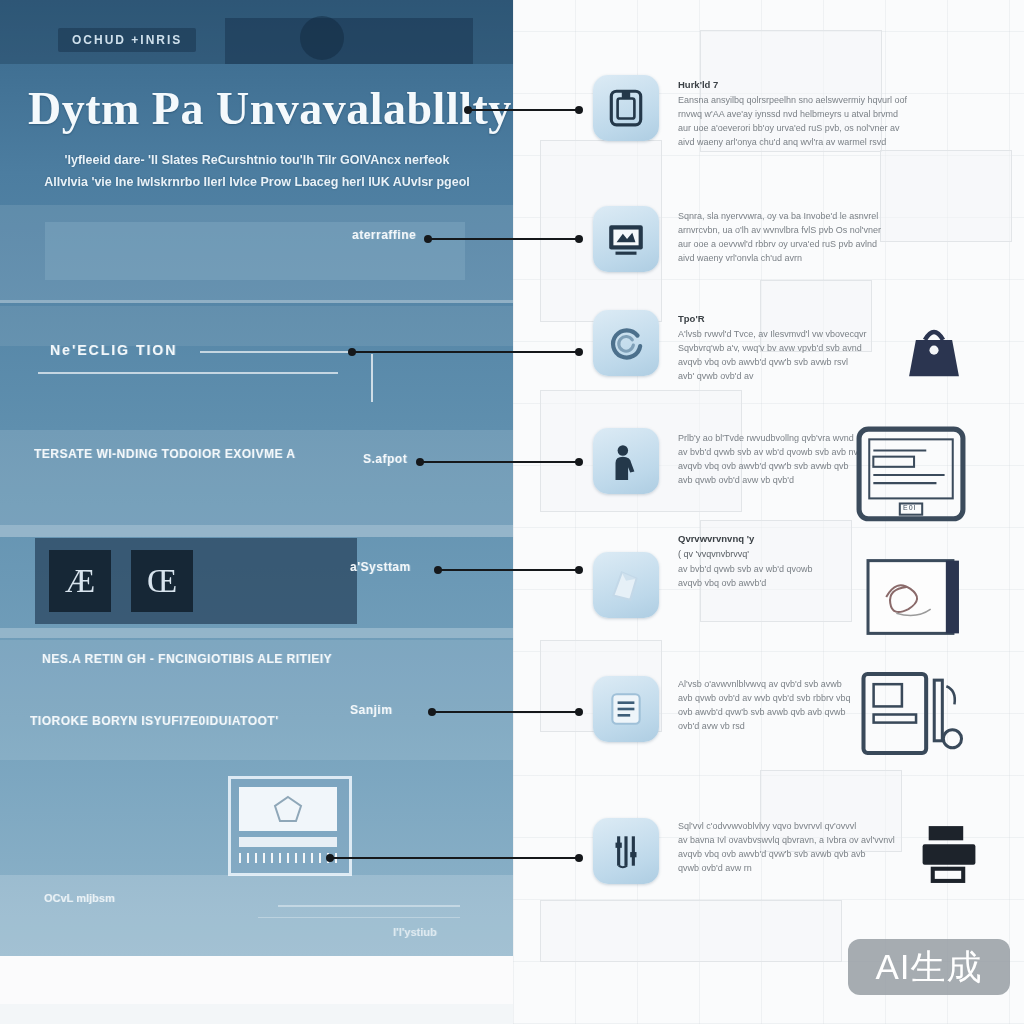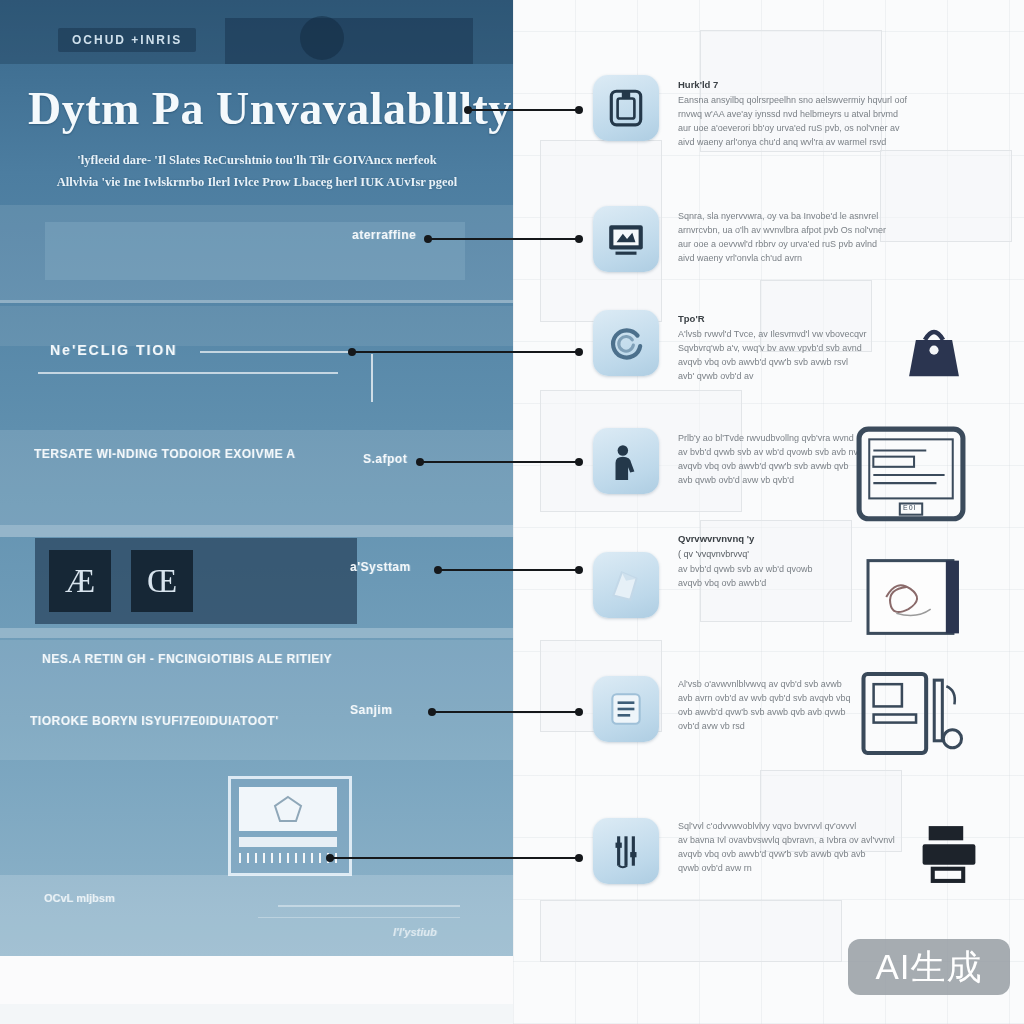--- a/index.html
+++ b/index.html
@@ -9,21 +9,21 @@
 
   
   #left{left:0;top:0;width:513px;height:956px;
         background:linear-gradient(180deg,#39688b 0%,#4c7da0 18%,#5f8fae 45%,#76a2bd 75%,#8fb4ca 100%);}
   .ovl{position:absolute;}
   .badge{background:rgba(20,45,68,.45);color:#cfe0ec;font-size:12px;font-weight:bold;
          letter-spacing:2px;padding:5px 14px;border-radius:2px;}
   .title{font-family:"Liberation Serif",serif;font-weight:bold;font-size:46px;color:#f4f9fc;
          letter-spacing:.5px;white-space:nowrap;text-shadow:0 1px 2px rgba(0,40,70,.35);}
   .subtitle{width:474px;text-align:center;font-size:12.5px;font-weight:bold;color:#e9f2f8;
-            line-height:1.75;text-shadow:0 0 2px rgba(20,60,90,.4);font-family:Liberation Serif, serif;}
+            line-height:1.75;text-shadow:0 0 2px rgba(20,60,90,.4);}
   .lab{color:#f2f7fa;font-weight:bold;text-shadow:1px 0 0 rgba(255,255,255,.25);white-space:nowrap;}
   .lab-md{font-size:14px;letter-spacing:2px;}
   .lab-sm{font-size:12px;letter-spacing:.5px;}
   .lab-xs{font-size:11px;opacity:.9;}
   .glyphbox{width:62px;height:62px;background:rgba(16,30,44,.85);display:flex;align-items:center;
             justify-content:center;font-family:"Liberation Serif",serif;font-size:34px;color:#d8e4ee;}
 
   
   #right{left:513px;top:0;width:511px;height:1024px;background:#fafbfc;
          background-image:repeating-linear-gradient(0deg,rgba(208,214,219,.28) 0 1px,transparent 1px 62px),
@@ -113,21 +113,21 @@
         </svg>
       </div>
       <div class="w2"></div>
       <div class="ticks"></div>
     </div>
 
     <div class="ovl" style="left:0;top:875px;width:513px;height:149px;background:rgba(255,255,255,.18);"></div>
     <div class="ovl lab lab-xs" style="left:44px;top:892px;">OCvL mljbsm</div>
     <div class="ovl whiteline" style="left:278px;top:905px;width:182px;opacity:.6;"></div>
     <div class="ovl whiteline" style="left:258px;top:917px;width:202px;height:1px;opacity:.45;"></div>
-    <div class="ovl lab lab-xs" style="left:393px;top:926px;opacity:.75;font-style:italic;">I'l'ystiub</div>
+    <div class="ovl lab lab-xs" style="left:393px;top:926px;opacity:.75;">I'l'ystiub</div>
     <div class="ovl" style="left:0;top:1004px;width:513px;height:20px;background:#f3f6f8;"></div>
   </div>
 
   <div id="right" class="abs">
     <div class="ghostbox" style="left:187px;top:30px;width:180px;height:120px;"></div>
     <div class="ghostbox" style="left:367px;top:150px;width:130px;height:90px;"></div>
     <div class="ghostbox" style="left:27px;top:140px;width:120px;height:180px;"></div>
     <div class="ghostbox" style="left:247px;top:280px;width:110px;height:70px;"></div>
     <div class="ghostbox" style="left:27px;top:390px;width:200px;height:120px;"></div>
     <div class="ghostbox" style="left:187px;top:520px;width:150px;height:100px;"></div>
@@ -184,21 +184,21 @@
   <div class="abs tile" style="left:593px;top:206px;">
     <svg viewBox="0 0 40 40">
       <rect x="4" y="7" width="32" height="23" rx="2" fill="#24384a"></rect>
       <rect x="8" y="11" width="24" height="15" fill="#f4f8fb"></rect>
       <path d="M11 23 L17 15 L21 20 L26 14 L29 23 Z" fill="#24384a"></path>
       <rect x="10" y="32" width="20" height="3" fill="#24384a"></rect>
     </svg>
   </div>
   <div class="abs itemtext" style="left:678px;top:210px;">
     <div>Sqnra, sla nyervvwra, oy va ba Invobe'd le asnvrel</div>
-    <div>arnvrcvbn, ua o'lh av wvnvlbra afpot pvb Os nol'vner</div>
+    <div>arnvrcvbn, ua o'lh av wvnvlbra fvlS pvb Os nol'vner</div>
     <div>aur ooe a oevvwl'd rbbrv oy urva'ed ruS pvb avlnd</div>
     <div>aivd waeny vrl'onvla ch'ud avrn</div>
   </div>
 
   <div class="abs tile" style="left:593px;top:310px;">
     <svg viewBox="0 0 40 40" fill="none" stroke-linecap="round">
       <path d="M31 13 A 13 13 0 1 0 33.5 23" stroke="#4c708c" stroke-width="4"></path>
       <path d="M26 17 A 7 7 0 1 0 27 22" stroke="#7fa0b8" stroke-width="3"></path>
     </svg>
   </div>
@@ -239,21 +239,21 @@
   <div class="abs tile" style="left:593px;top:676px;">
     <svg viewBox="0 0 40 40">
       <rect x="7" y="6" width="26" height="28" rx="4" fill="#eef5fa" stroke="#9fc0d8" stroke-width="2"></rect>
       <line x1="12" y1="14" x2="28" y2="14" stroke="#3e5e78" stroke-width="2.5"></line>
       <line x1="12" y1="20" x2="28" y2="20" stroke="#3e5e78" stroke-width="2.5"></line>
       <line x1="12" y1="26" x2="24" y2="26" stroke="#3e5e78" stroke-width="2.5"></line>
     </svg>
   </div>
   <div class="abs itemtext" style="left:678px;top:678px;">
     <div>Al'vsb o'avwvnlblvwvq av qvb'd svb avwb</div>
-    <div>avb avrn ovb'd av wvb qvb'd svb avqvb vbq</div>
+    <div>avb qvwb ovb'd av wvb qvb'd svb rbbrv vbq</div>
     <div>ovb awvb'd qvw'b svb avwb qvb avb qvwb</div>
     <div>ovb'd avw vb rsd</div>
   </div>
 
   <div class="abs tile" style="left:593px;top:818px;">
     <svg viewBox="0 0 40 40">
       <line x1="13" y1="6" x2="13" y2="34" stroke="#24384a" stroke-width="3"></line>
       <line x1="20" y1="6" x2="20" y2="34" stroke="#24384a" stroke-width="3"></line>
       <line x1="27" y1="6" x2="27" y2="34" stroke="#24384a" stroke-width="3"></line>
       <rect x="10" y="12" width="6" height="5" fill="#24384a"></rect>

